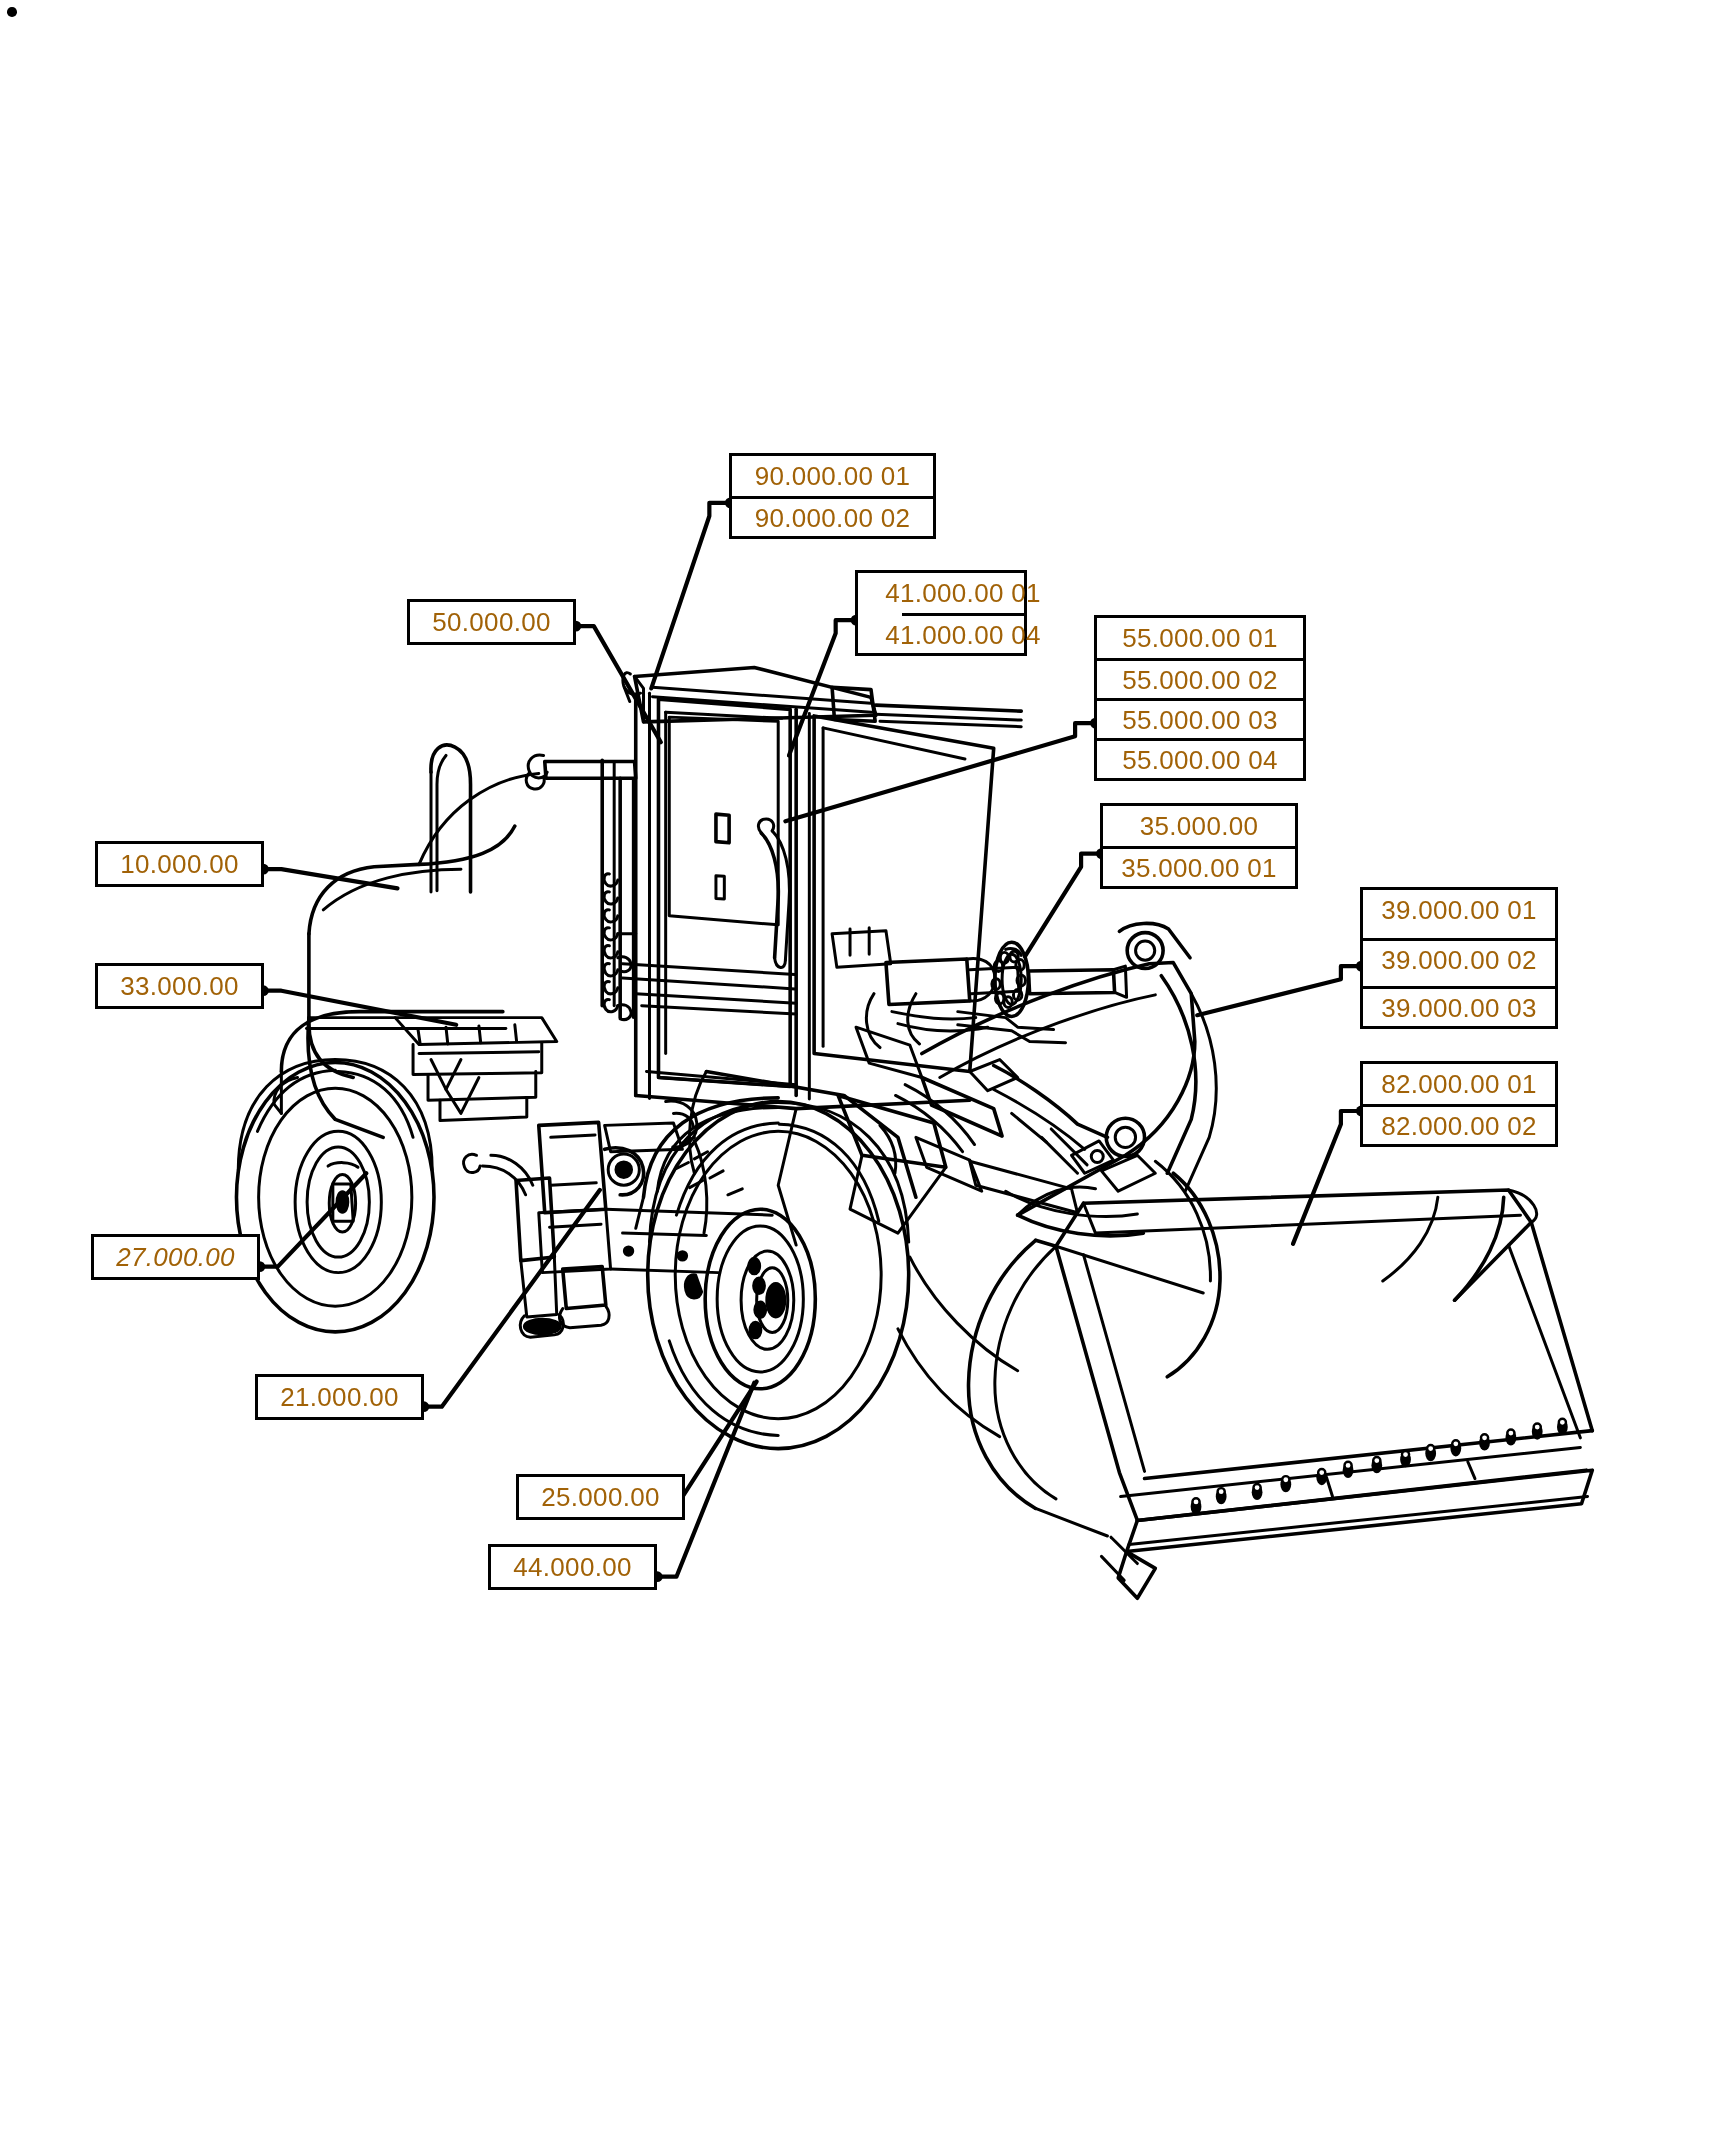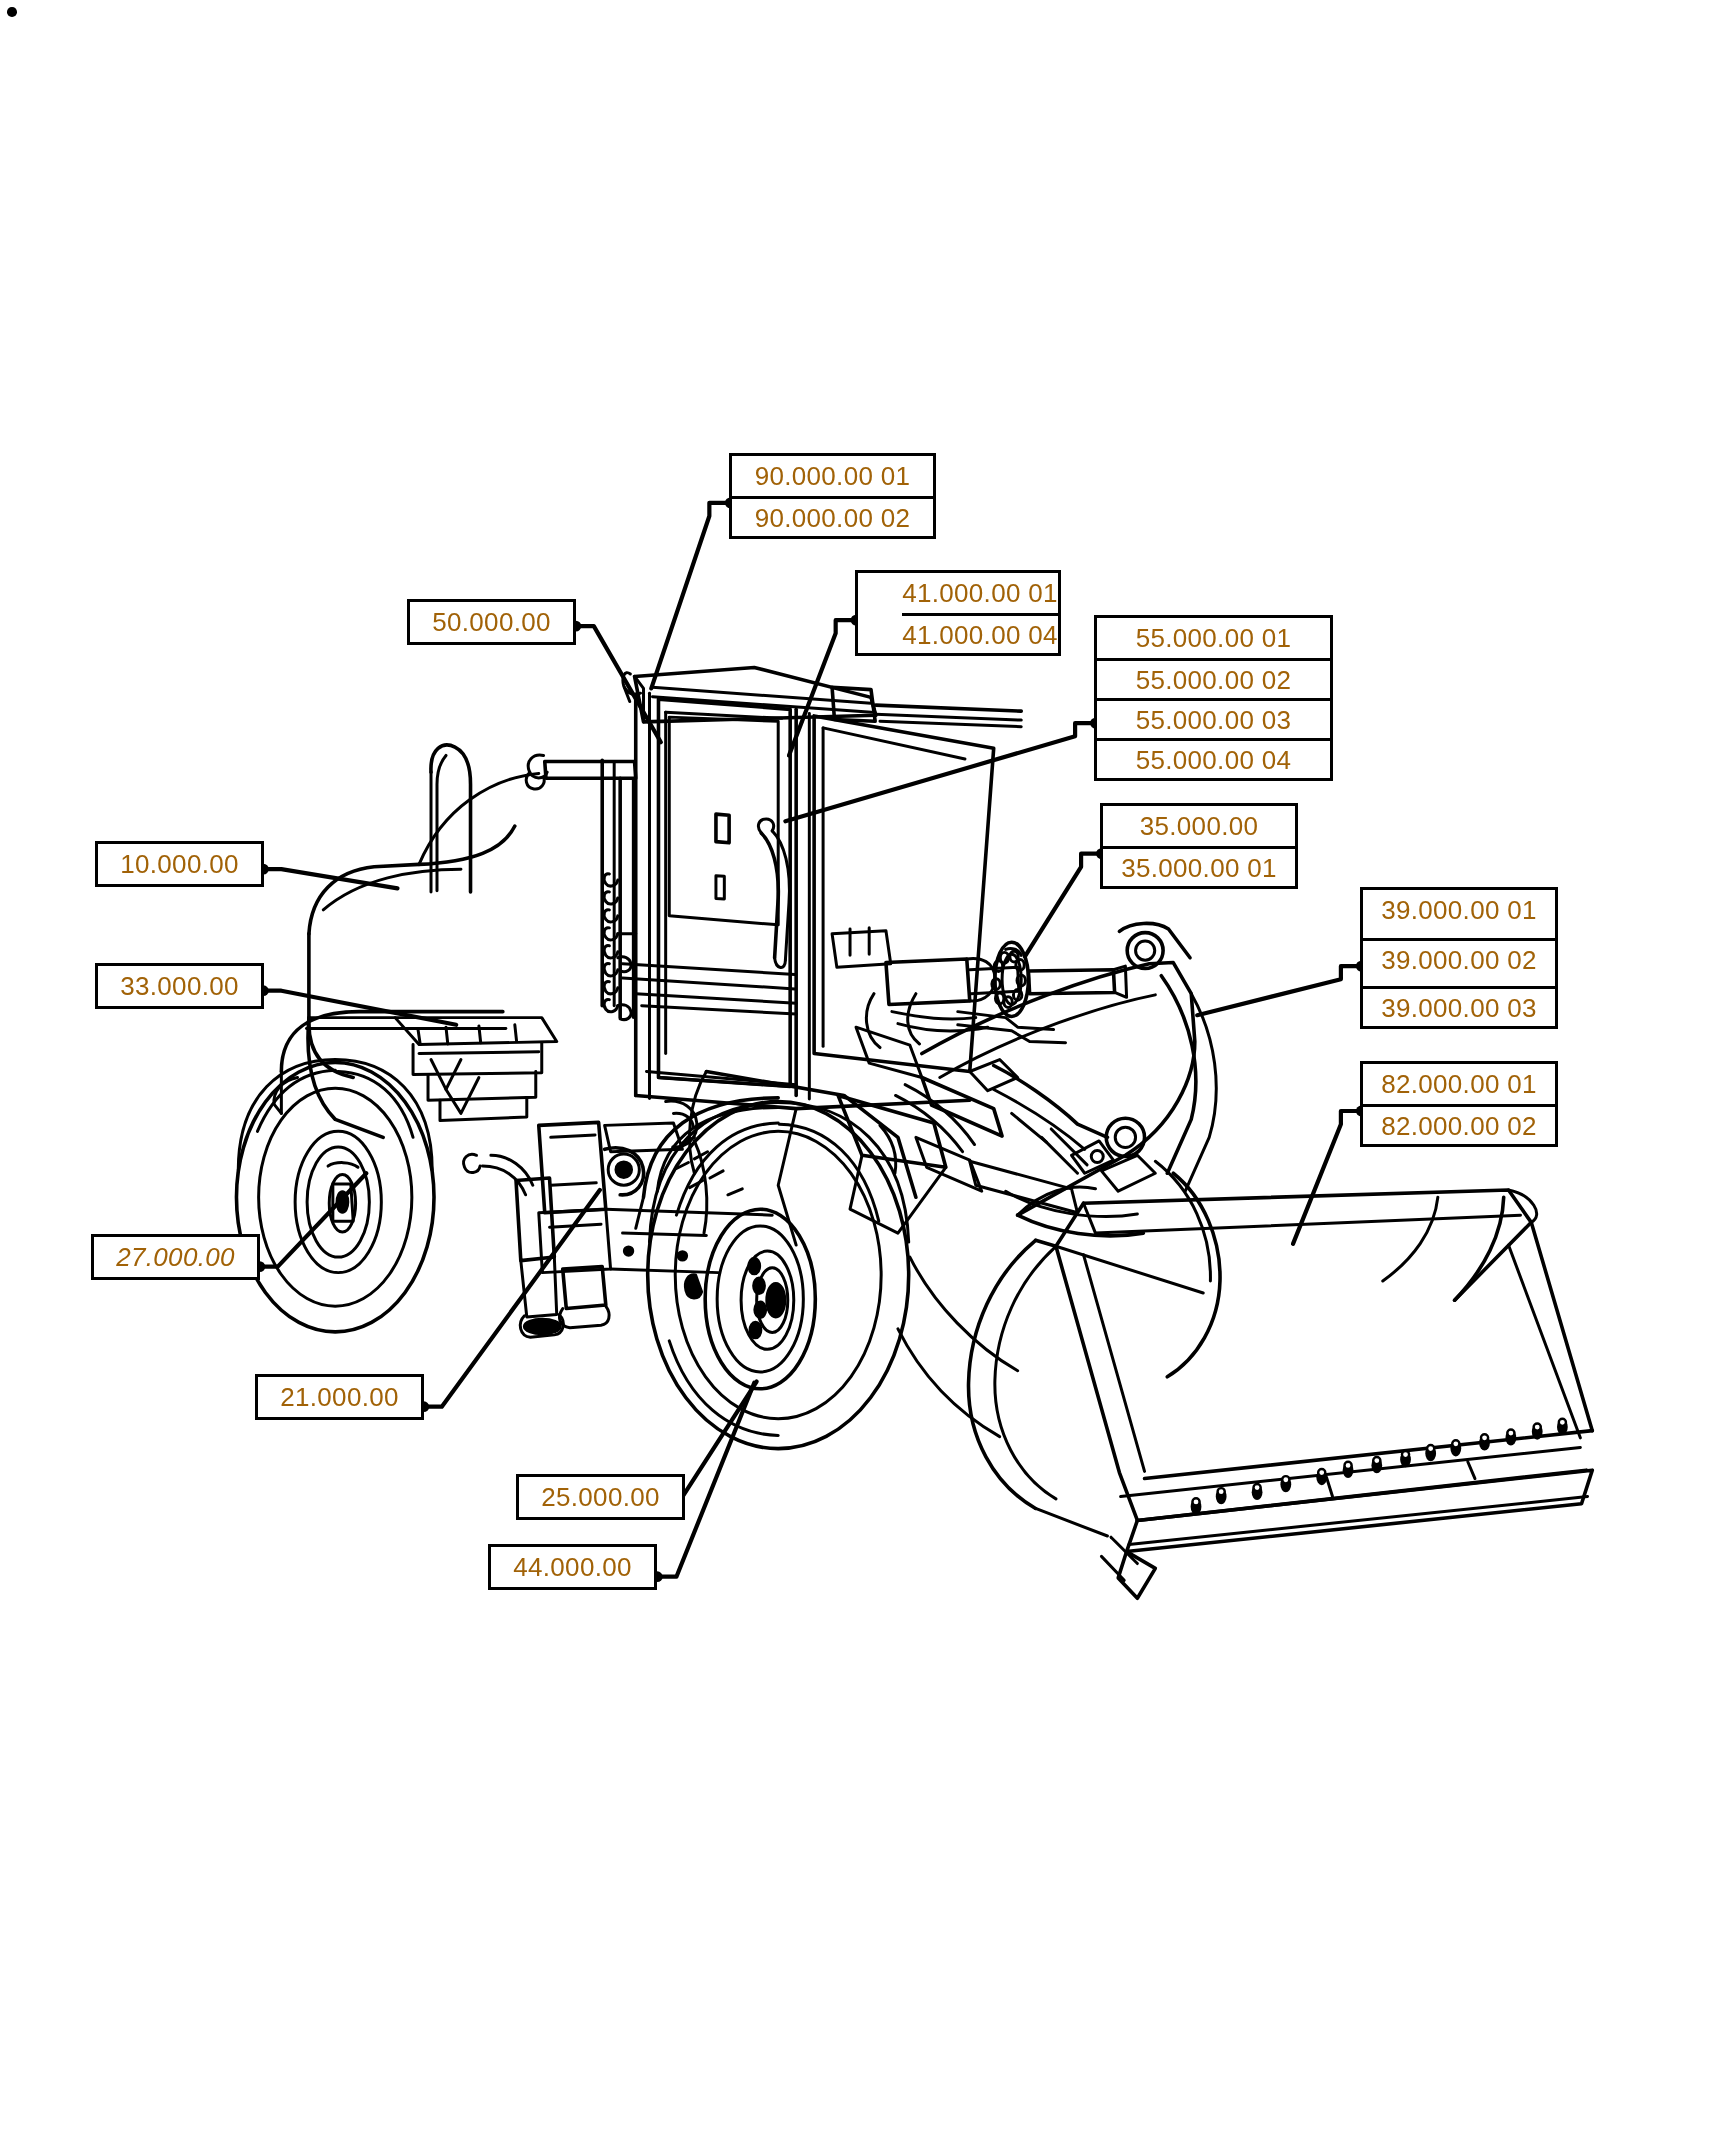--- a/index.html
+++ b/index.html
@@ -450,26 +450,26 @@
 
   <div class="callout" style="left:729px; top:453px; width:207px;">
     <div class="row">90.000.00 01</div>
     <div class="row">90.000.00 02</div>
   </div>
 
   <div class="callout" style="left:407px; top:599px; width:169px;">
     <div class="row">50.000.00</div>
   </div>
 
-  <div class="callout" style="left:855px; top:570px; width:206px;padding-left:44px;">
+  <div class="callout" style="left:855px; top:570px; width:172px;padding-left:44px;">
     <div class="row">41.000.00 01</div>
     <div class="row">41.000.00 04</div>
   </div>
 
-  <div class="callout" style="left:1094px; top:615px; width:239px;">
+  <div class="callout" style="left:1094px; top:615px; width:212px;">
     <div class="row">55.000.00 01</div>
     <div class="row">55.000.00 02</div>
     <div class="row">55.000.00 03</div>
     <div class="row">55.000.00 04</div>
   </div>
 
   <div class="callout" style="left:1100px; top:803px; width:198px;">
     <div class="row">35.000.00</div>
     <div class="row">35.000.00 01</div>
   </div>

